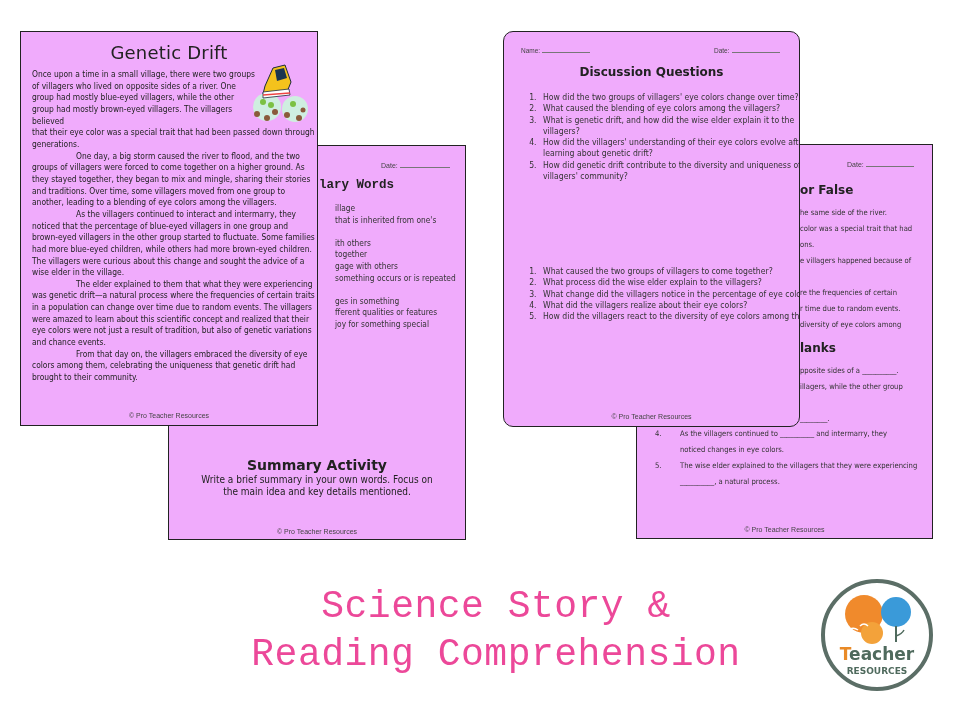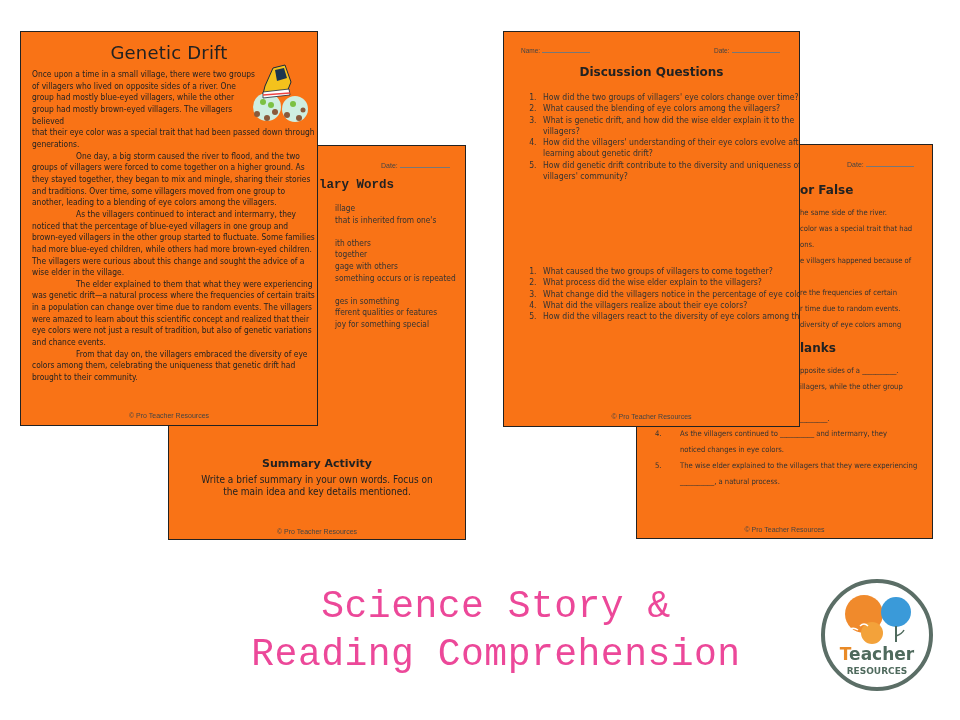--- a/index.html
+++ b/index.html
@@ -1,43 +1,43 @@
 <!DOCTYPE html>
 <html><head>
 <meta charset="utf-8">
 <style>
   html, body { margin:0; padding:0; }
   body { width:960px; height:720px; background:#ffffff; position:relative; overflow:hidden;
          font-family:"Liberation Sans", sans-serif; color:#222; }
-  .page { position:absolute; background:#f97316; border:1.5px solid #222; box-sizing:border-box; overflow:hidden; }
+  .page { position:absolute; background:#f0abfc; border:1.5px solid #222; box-sizing:border-box; overflow:hidden; }
   .footer { position:absolute; left:0; right:0; text-align:center; font-size:7px; color:#444; }
 
   
   #story { left:20px; top:31px; width:298px; height:395px; z-index:3; }
   #story .title { position:absolute; top:10px; left:0; right:0; text-align:center; font-size:18px; font-family:"DejaVu Sans", sans-serif; font-weight:normal; letter-spacing:0.2px; }
   #story .body { position:absolute; left:11px; top:37px; width:284px; font-size:8.4px; line-height:11.65px; font-family:"DejaVu Sans Condensed","DejaVu Sans", sans-serif; }
   #story .p { margin:0; }
   #story .indent { text-indent:44px; }
   #story .wrap-lines { width:225px; }
   #story .footer { bottom:6px; }
   #story-art { position:absolute; left:224px; top:30px; width:70px; height:62px; }
 
   
   #vocab { left:168px; top:145px; width:298px; height:395px; z-index:1; }
   #vocab .date { position:absolute; left:212px; top:16px; font-size:7px; color:#444; }
   #vocab .date .line { display:inline-block; width:50px; border-bottom:1px solid #777; margin-left:2px; }
   #vocab .heading { position:absolute; left:0; right:0; top:32px; text-align:center; font-size:12.5px; font-weight:bold; font-family:Liberation Mono, monospace; }
   #vocab .items { position:absolute; left:18px; top:57px; width:270px; font-size:8.3px; line-height:11.6px; font-family:"DejaVu Sans Condensed","DejaVu Sans", sans-serif; color:#333; }
   #vocab .items div { white-space:nowrap;padding-left:16px; }
-  #vocab .sum-title { position:absolute; left:0; right:0; top:311px; text-align:center; font-size:11px; font-weight:bold; font-family:"DejaVu Sans", sans-serif; }
+  #vocab .sum-title { position:absolute; left:0; right:0; top:311px; text-align:center; font-size:14px; font-weight:bold; font-family:"DejaVu Sans", sans-serif; }
   #vocab .sum-text { position:absolute; left:30px; right:30px; top:328px; text-align:center; font-size:10px; line-height:11.5px; font-family:"DejaVu Sans Condensed","DejaVu Sans", sans-serif; }
   #vocab .footer { bottom:4px; }
 
   
-  #disc { left:503px; top:31px; width:297px; height:396px; z-index:3; }
+  #disc { left:503px; top:31px; width:297px; height:396px; z-index:3;border-radius:10px; }
   #disc .name { position:absolute; left:17px; top:15px; font-size:6.5px; color:#444; }
   #disc .date { position:absolute; left:210px; top:15px; font-size:6.5px; color:#444; }
   #disc .line { display:inline-block; width:48px; border-bottom:1px solid #777; margin-left:2px; }
   #disc .h { position:absolute; left:0; right:0; text-align:center; font-size:12px; font-weight:bold; font-family:"DejaVu Sans", sans-serif; }
   #disc ol { position:absolute; left:8px; width:282px; margin:8px; padding:0 0 0 19px; font-size:8.6px; line-height:11.3px; font-family:"DejaVu Sans Condensed","DejaVu Sans", sans-serif; color:#333; }
   #disc ol li { padding-left:4px; }
   #disc .footer { bottom:6px; }
 
   
   #tf { left:636px; top:144px; width:297px; height:395px; z-index:1; }

